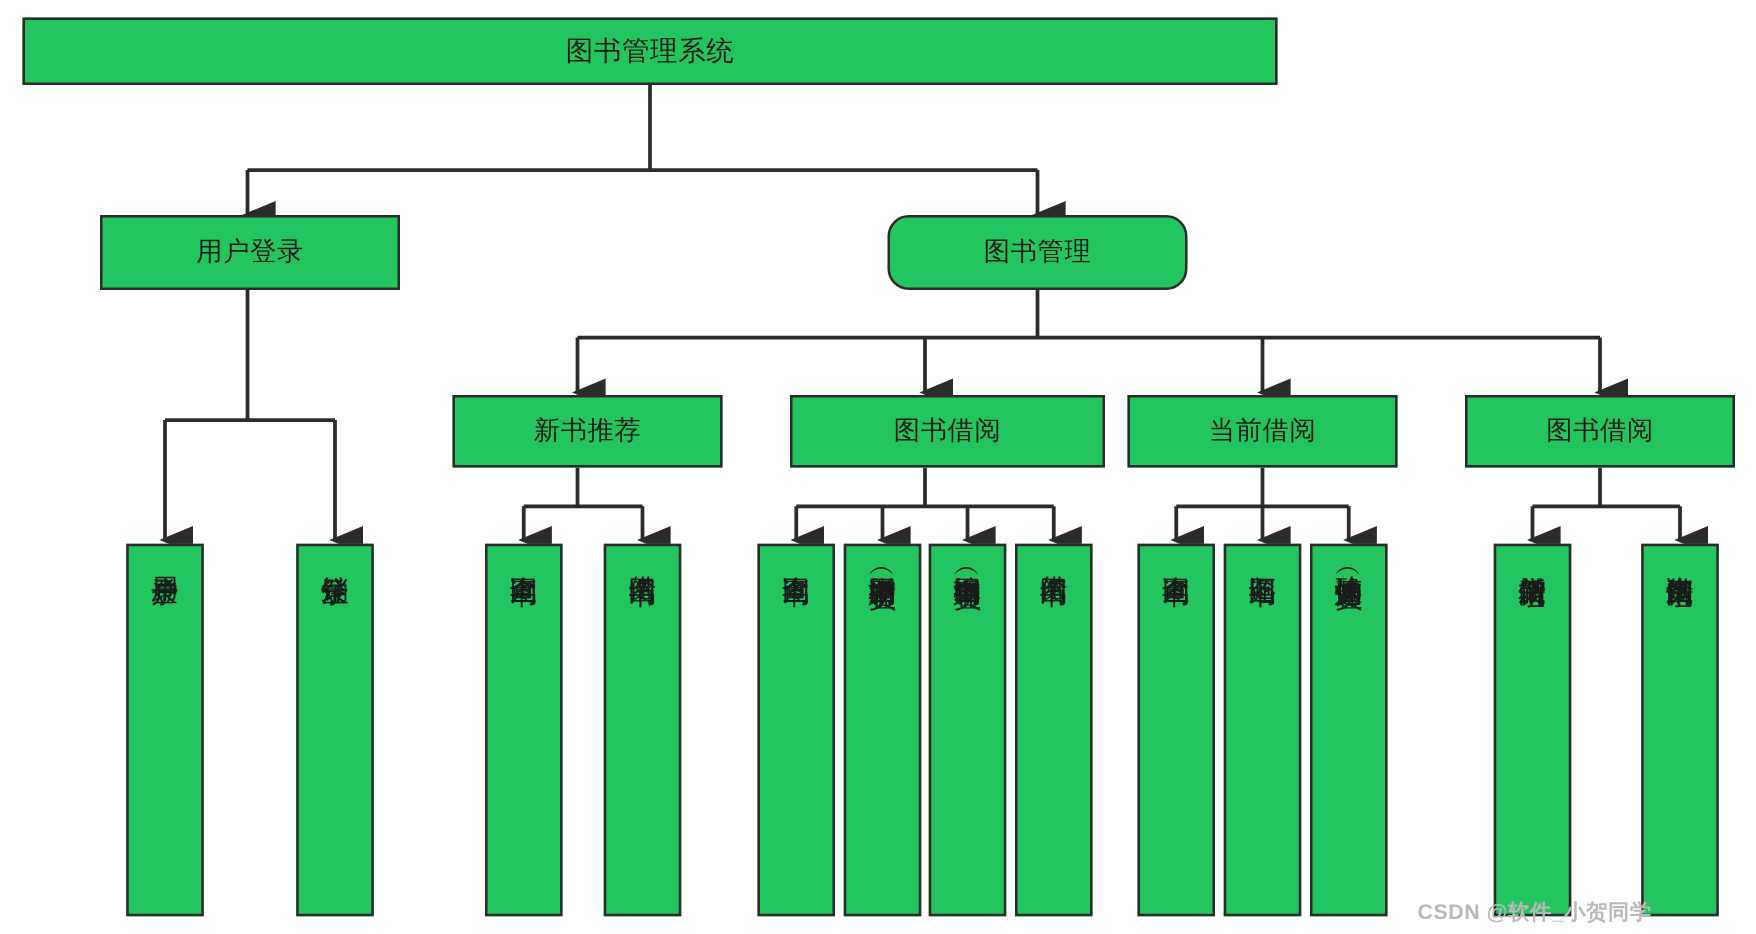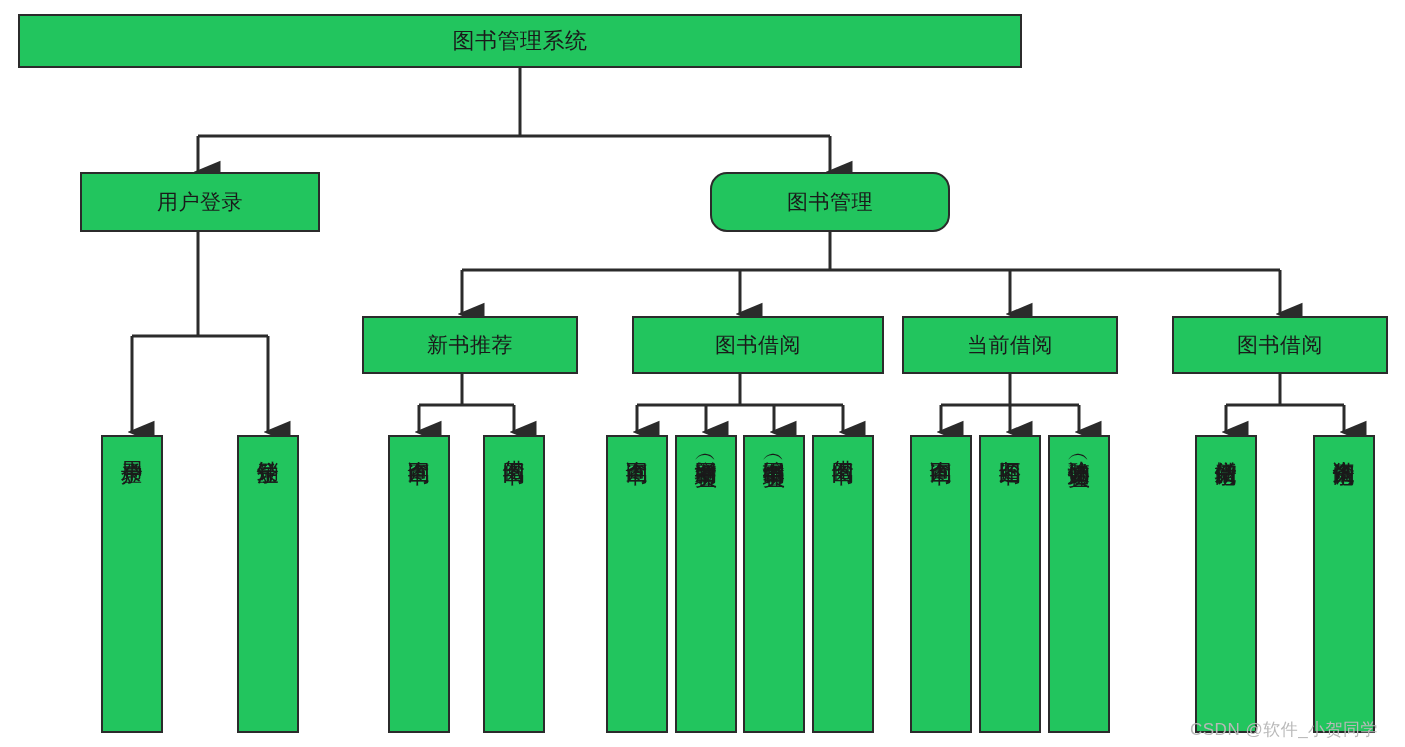--- a/index.html
+++ b/index.html
@@ -189,15 +189,15 @@
     <span class="lbl">确认归还（管理员）</span>
   </div>
 
   <div class="node v" style="left:1195px; top:435px; width:62px; height:298px;">
     <span class="lbl">新增借阅记录</span>
   </div>
   <div class="node v" style="left:1313px; top:435px; width:62px; height:298px;">
     <span class="lbl">查询借阅记录</span>
   </div>
 
-  <div class="watermark" style="left:1190px; top:718px;">CSDN @软件_小贺同学</div>
+  <div class="watermark" style="left:1134px; top:718px;font-weight:bold;">CSDN @软件_小贺同学</div>
 
 </div>
 
 </body></html>

